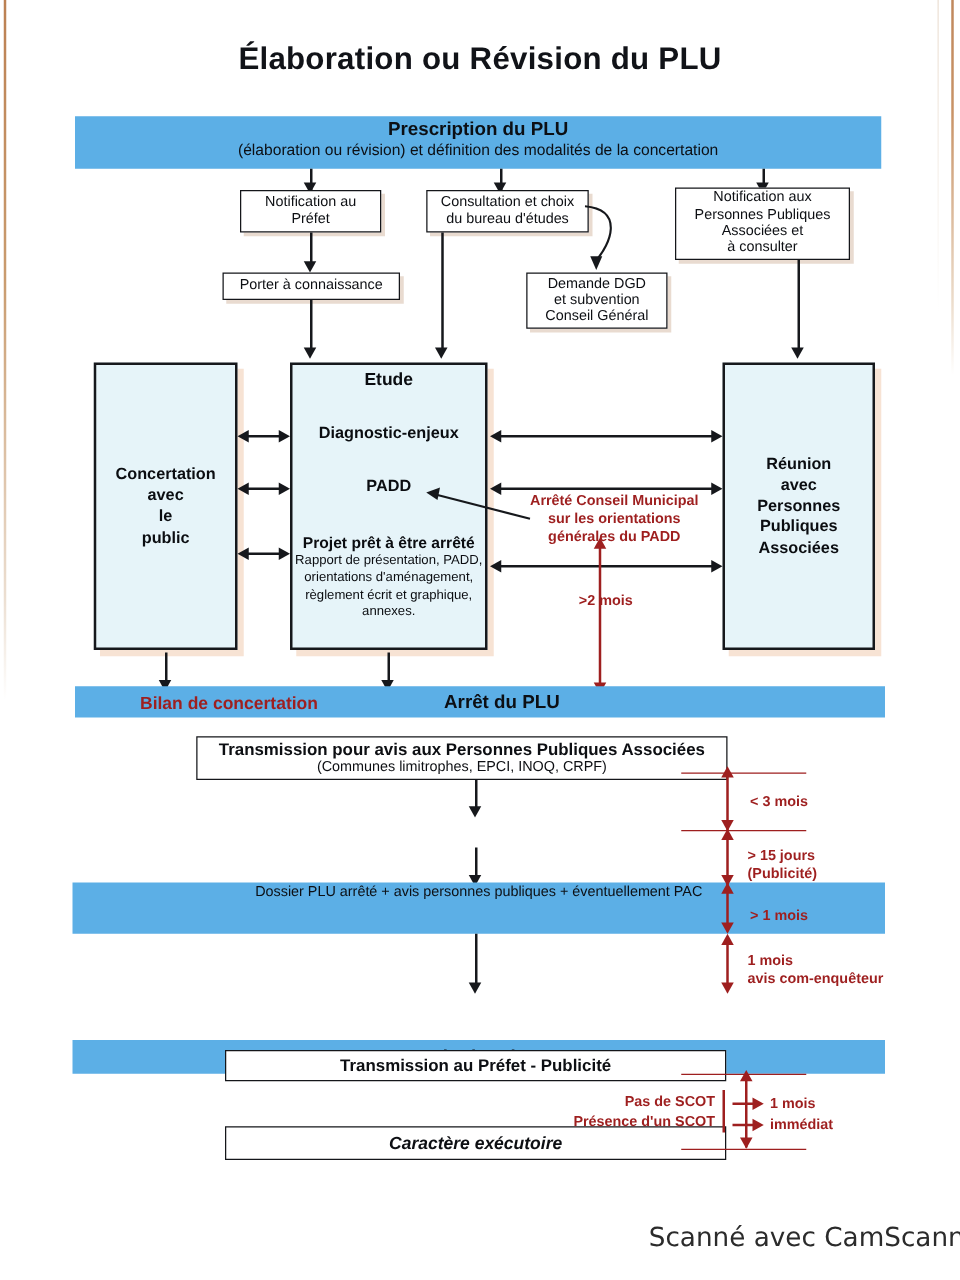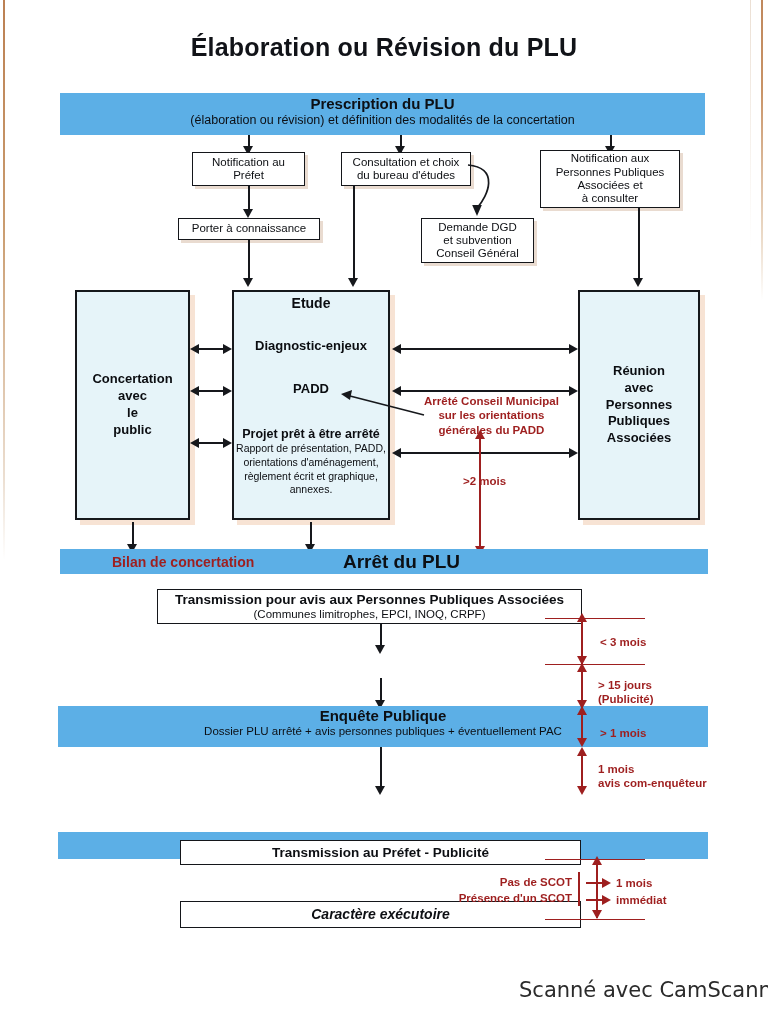--- a/index.html
+++ b/index.html
@@ -276,38 +276,37 @@
 
   <div class="vline" style="left:132px; top:522px; height:28px;"></div>
   <div class="arr-down" style="left:127px; top:544px;"></div>
 
   <div class="vline" style="left:310px; top:522px; height:28px;"></div>
   <div class="arr-down" style="left:305px; top:544px;"></div>
 
   <div class="arr-down-r" style="left:475px; top:546px;"></div>
 
   <div class="band" style="left:60px; top:549px; width:648px; height:25px;">
-    <div class="b-main" style="line-height:25px; font-size:19px;margin-left:35px;">Arrêt du PLU</div>
+    <div class="b-main" style="line-height:25px; font-size:15px;margin-left:35px;">Arrêt du PLU</div>
     <div class="tlabel" style="left:6px; top:5px; font-size:14px;padding-left:46px;">Bilan de concertation</div>
   </div>
 
   <div class="wbox" style="left:157px; top:589px; width:425px; height:35px;">
     <span class="bold" style="font-size:13.5px;">Transmission pour avis aux Personnes Publiques Associées</span>
     <span style="font-size:11.5px;text-align:center;">(Communes limitrophes, EPCI, INOQ, CRPF)</span>
   </div>
 
   <div class="vline" style="left:380px; top:624px; height:25px;"></div>
   <div class="arr-down" style="left:375px; top:645px;"></div>
 
 
   <div class="vline" style="left:380px; top:678px; height:26px;"></div>
   <div class="arr-down" style="left:375px; top:700px;"></div>
 
   <div class="band" style="left:58px; top:706px; width:650px; height:41px; padding-top:2px;">
-    <div class="b-main">Enquête Publique</div>
     <div class="b-sub" style="font-size:11.5px;">Dossier PLU arrêté + avis personnes publiques + éventuellement PAC</div>
   </div>
 
   <div class="vline" style="left:380px; top:747px; height:43px;"></div>
   <div class="arr-down" style="left:375px; top:786px;"></div>
 
   <div class="hline-r" style="left:545px; top:618px; width:100px;"></div>
   <div class="hline-r" style="left:545px; top:664px; width:100px;"></div>
 
   <div class="vline-r" style="left:581px; top:620px; height:44px;"></div>

